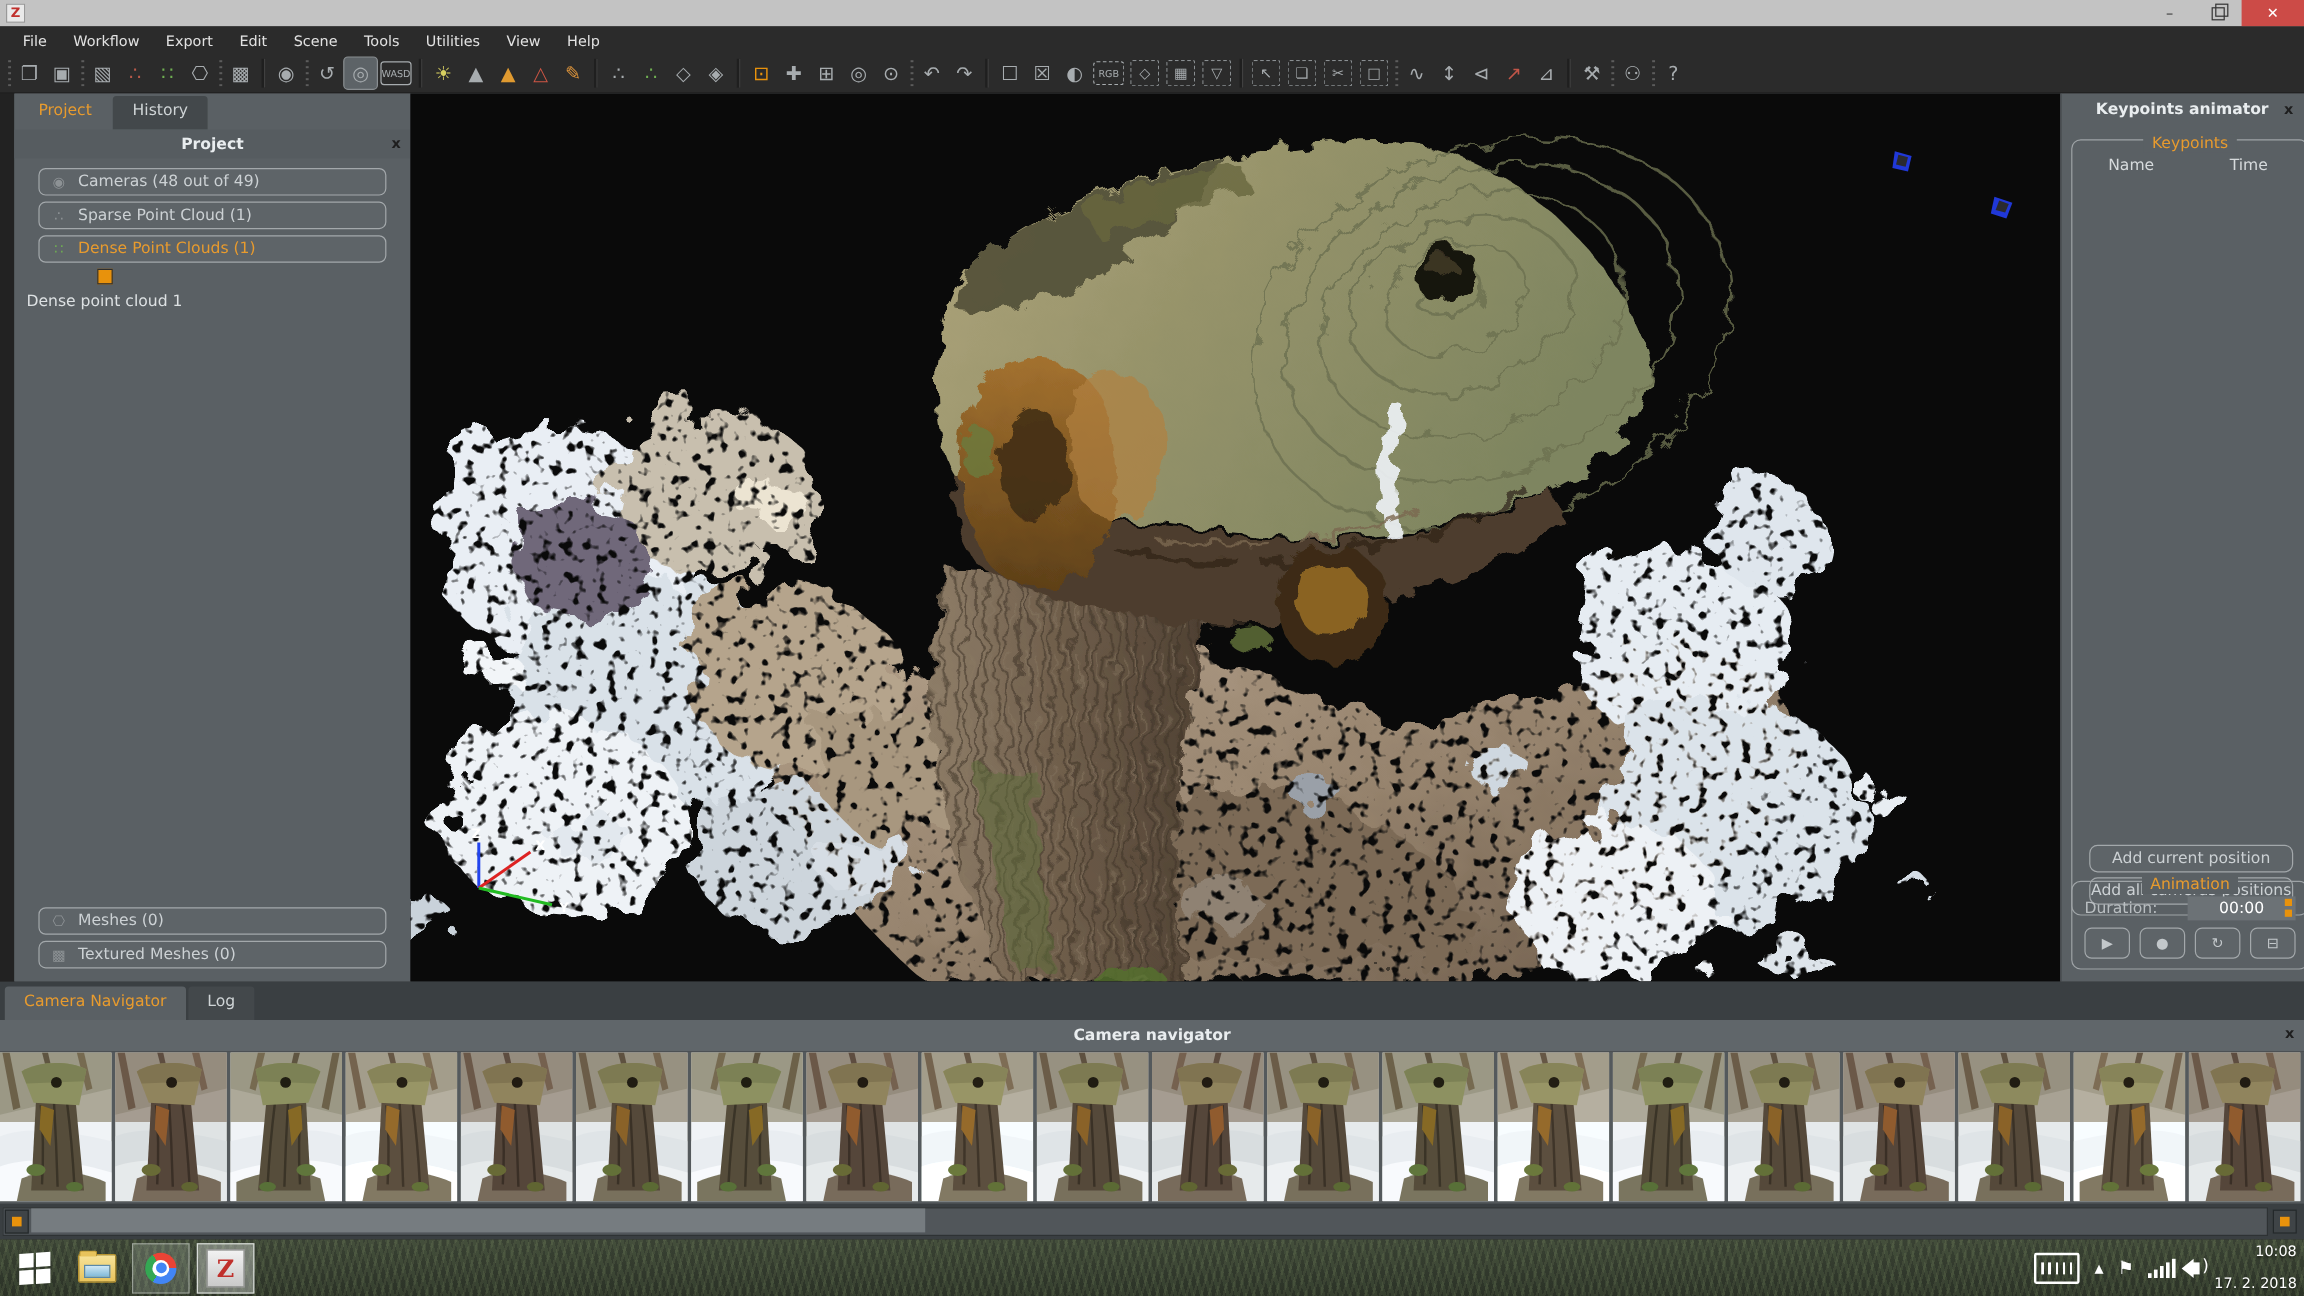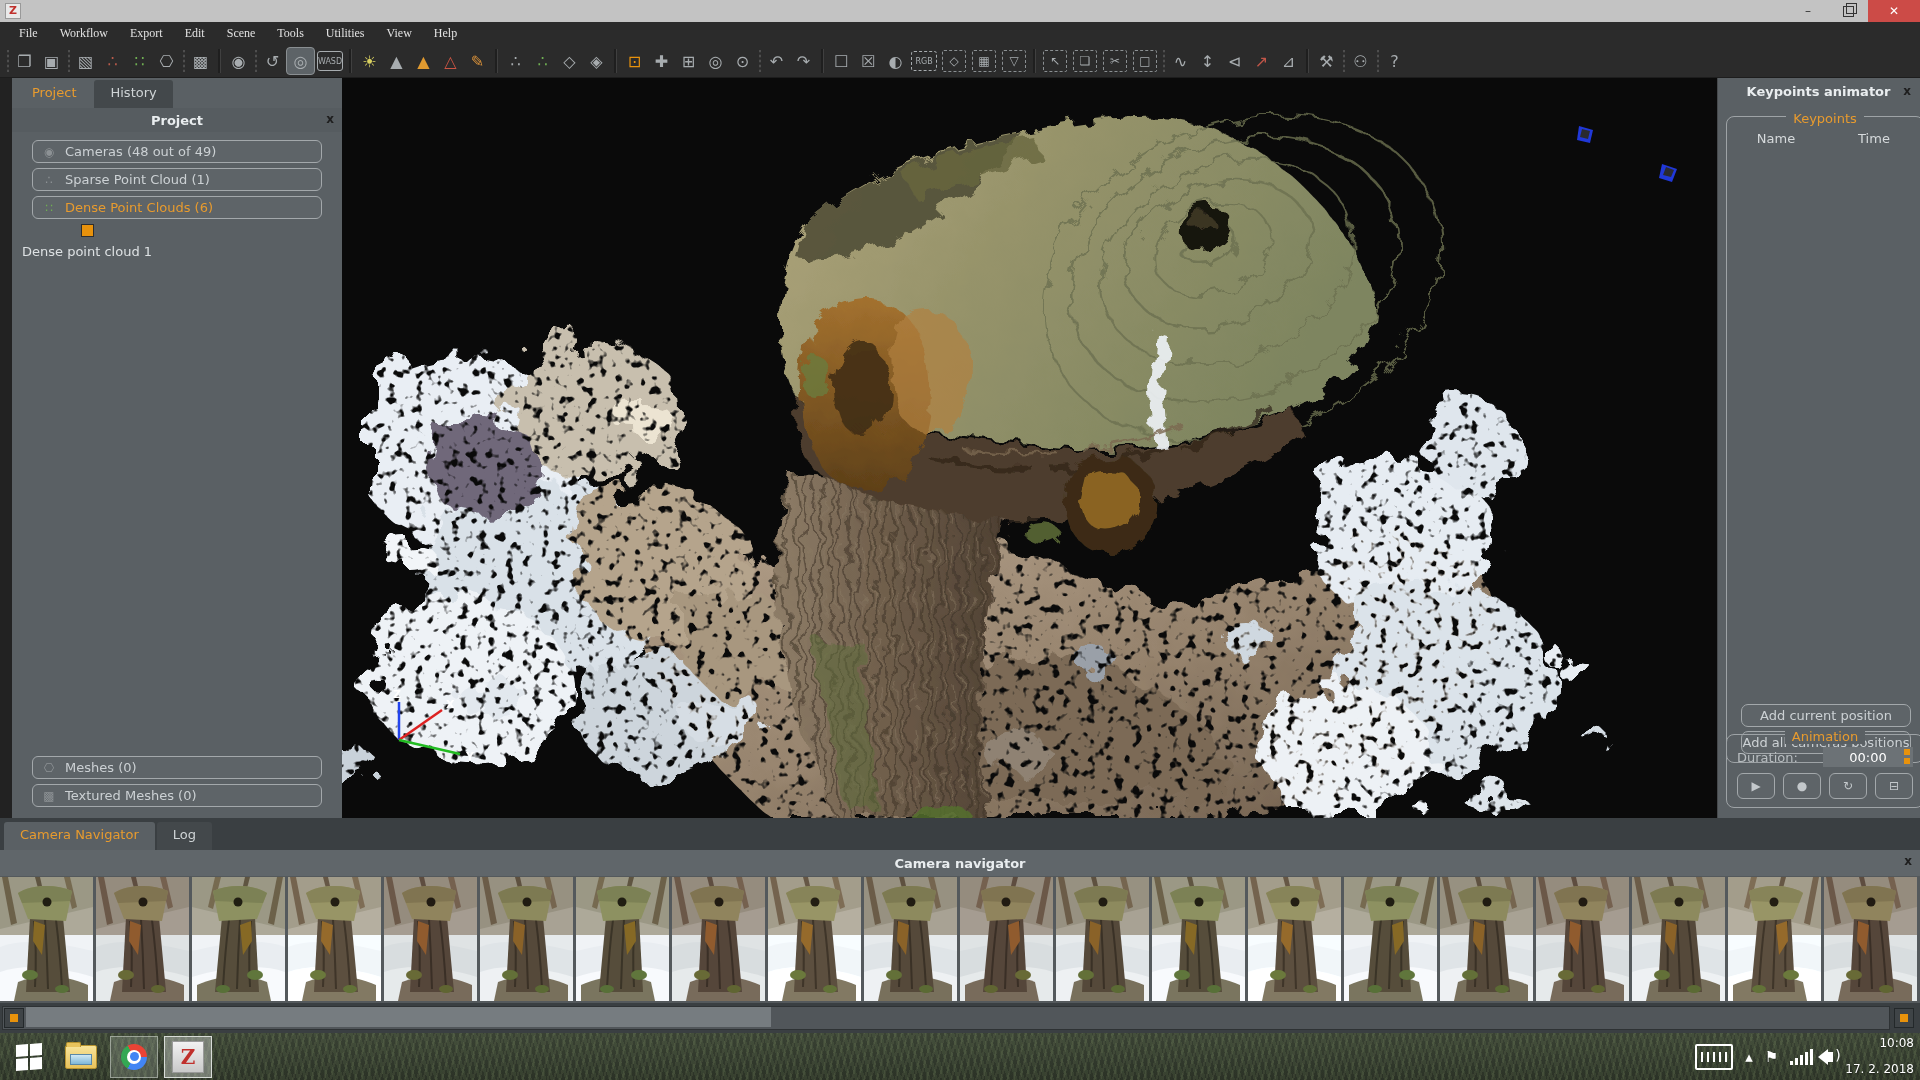--- a/index.html
+++ b/index.html
@@ -14,21 +14,21 @@
   #titlebar .title{position:absolute;left:0;right:0;text-align:center;color:#1d1d1d;font-size:12px;}
   #wincontrols{position:absolute;right:0;top:0;height:22px;display:flex;}
   .winbtn{width:40px;height:22px;display:flex;align-items:center;justify-content:center;
           color:#333;font-size:12px;}
   .winbtn.close{width:52px;background:#cc4b47;color:#fff;}
   .winbtn .restore{width:9px;height:9px;border:1px solid #333;position:relative;background:#c3c3c3;}
   .winbtn .restore:before{content:"";position:absolute;left:2px;top:-4px;width:9px;height:9px;border:1px solid #333;}
   
   #menubar{position:absolute;left:0;top:22px;width:1920px;height:23px;background:#2b2b2b;
            display:flex;align-items:center;padding-left:8px;box-sizing:border-box;}
-  .menu-item{color:#e2e2e2;font-size:12px;padding:3px 11px;font-family:Liberation Serif, serif;}
+  .menu-item{color:#e2e2e2;font-size:12px;padding:3px 11px;}
   
   #toolbar{position:absolute;left:0;top:45px;width:1920px;height:33px;background:#2b2b2b;
            display:flex;align-items:center;padding-left:4px;box-sizing:border-box;border-bottom:1px solid #1d1d1d;}
   .tb-icon{width:27px;height:26px;display:flex;align-items:center;justify-content:center;
            color:#a7acaf;font-size:16px;flex:0 0 auto;}
   .tb-icon.active{background:#5d6367;border:1px solid #8a8f92;border-radius:4px;}
   .tb-icon.txt{font-size:8px;border:1px solid #a7acaf;border-radius:3px;width:24px;height:18px;margin:0 2px;}
   .tb-icon.dashedbox{border:1px dashed #8a8f92;border-radius:2px;width:22px;height:20px;font-size:12px;margin:0 3px;}
   .tb-sep-dots{width:7px;height:22px;flex:0 0 auto;
         background-image:radial-gradient(circle,#5c5c5c 1px,transparent 1.2px);
@@ -237,21 +237,21 @@
           <div class="side-btn" style="top: 62px;">
             <span class="bicon">◉</span>
             <span>Cameras (48 out of 49)</span>
           </div>
           <div class="side-btn" style="top: 90px;">
             <span class="bicon">∴</span>
             <span>Sparse Point Cloud (1)</span>
           </div>
           <div class="side-btn hl" style="top: 118px;">
             <span class="bicon">∷</span>
-            <span>Dense Point Clouds (6)</span>
+            <span>Dense Point Clouds (1)</span>
           </div>
         </div>
       <div id="dense-item">
         <span class="sq"></span>
         <span>Dense point cloud 1</span>
       </div>
       <div id="left-bottom-buttons">
           <div class="side-btn" style="top: 678px;">
             <span class="bicon">⎔</span>
             <span>Meshes (0)</span>

